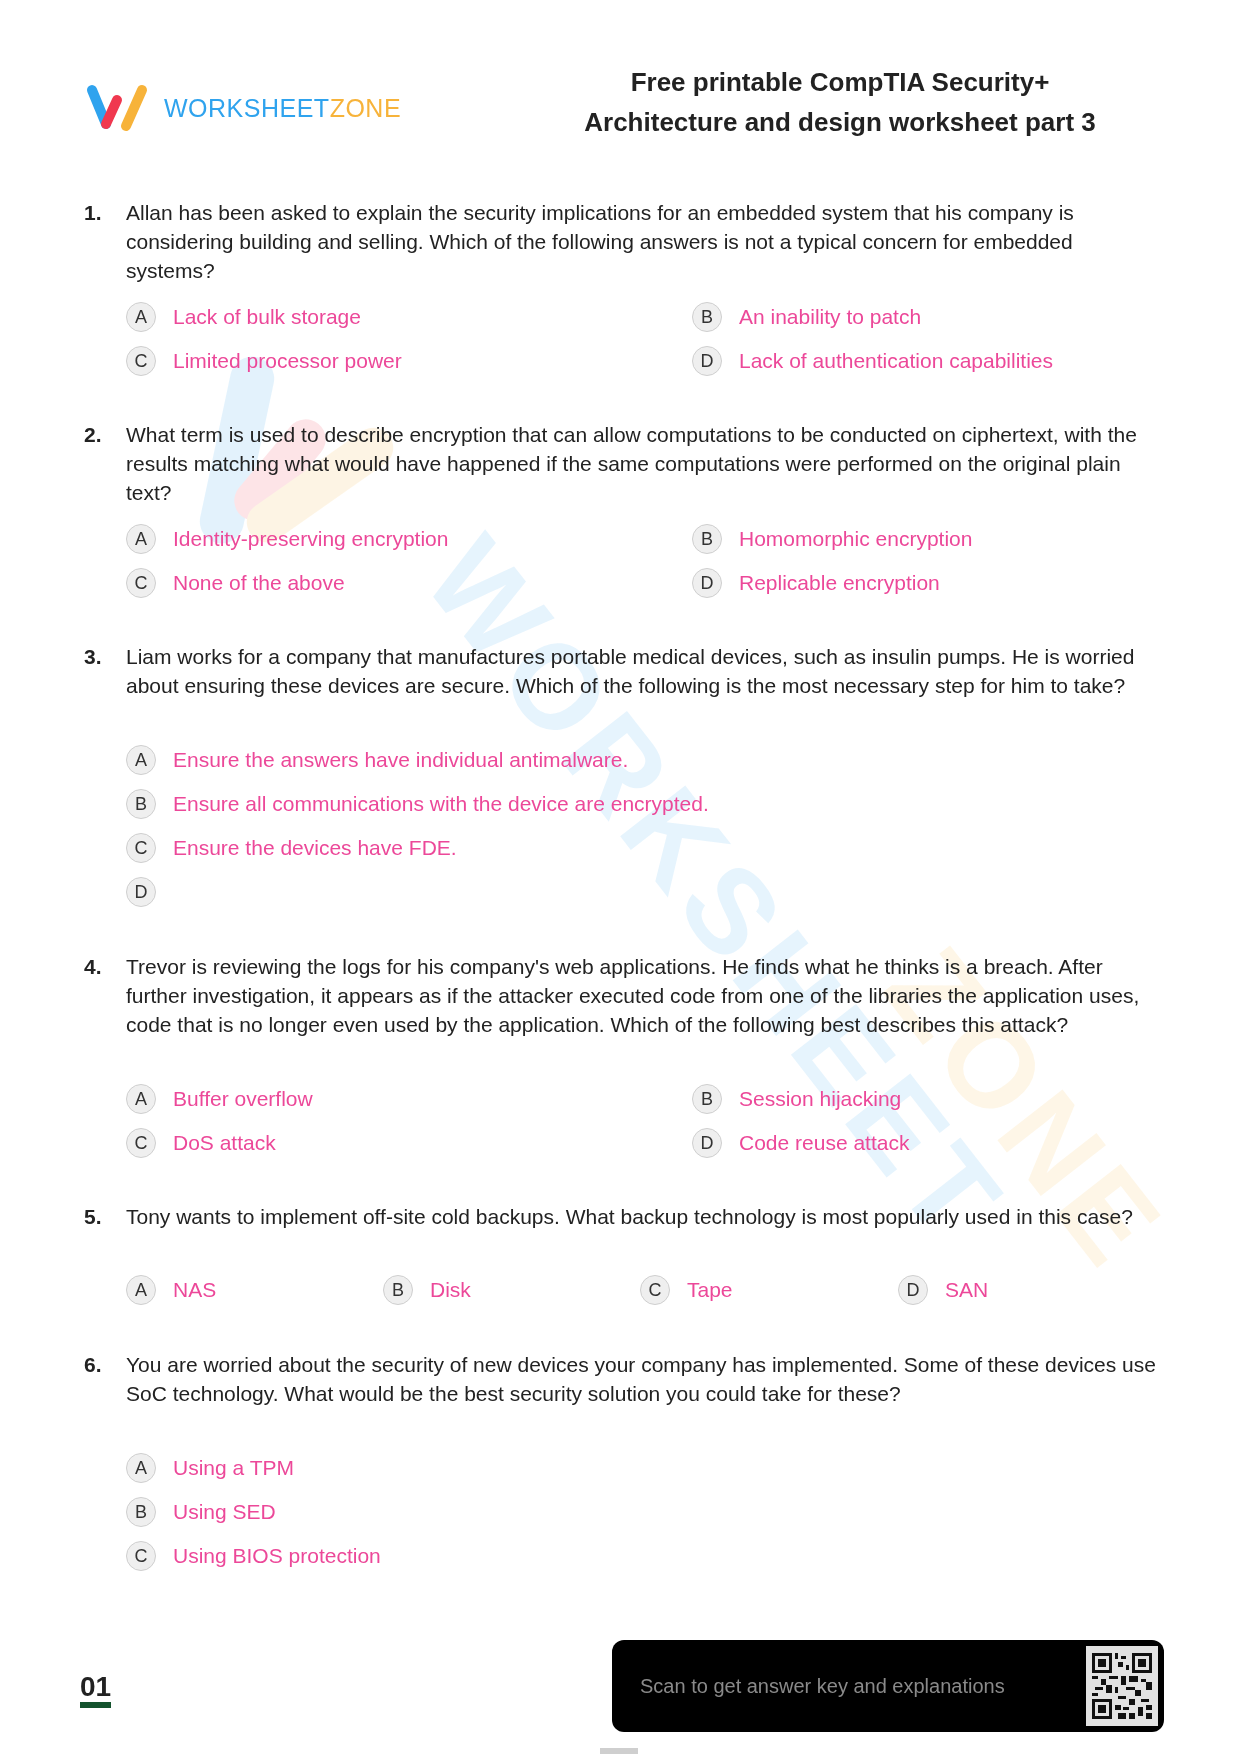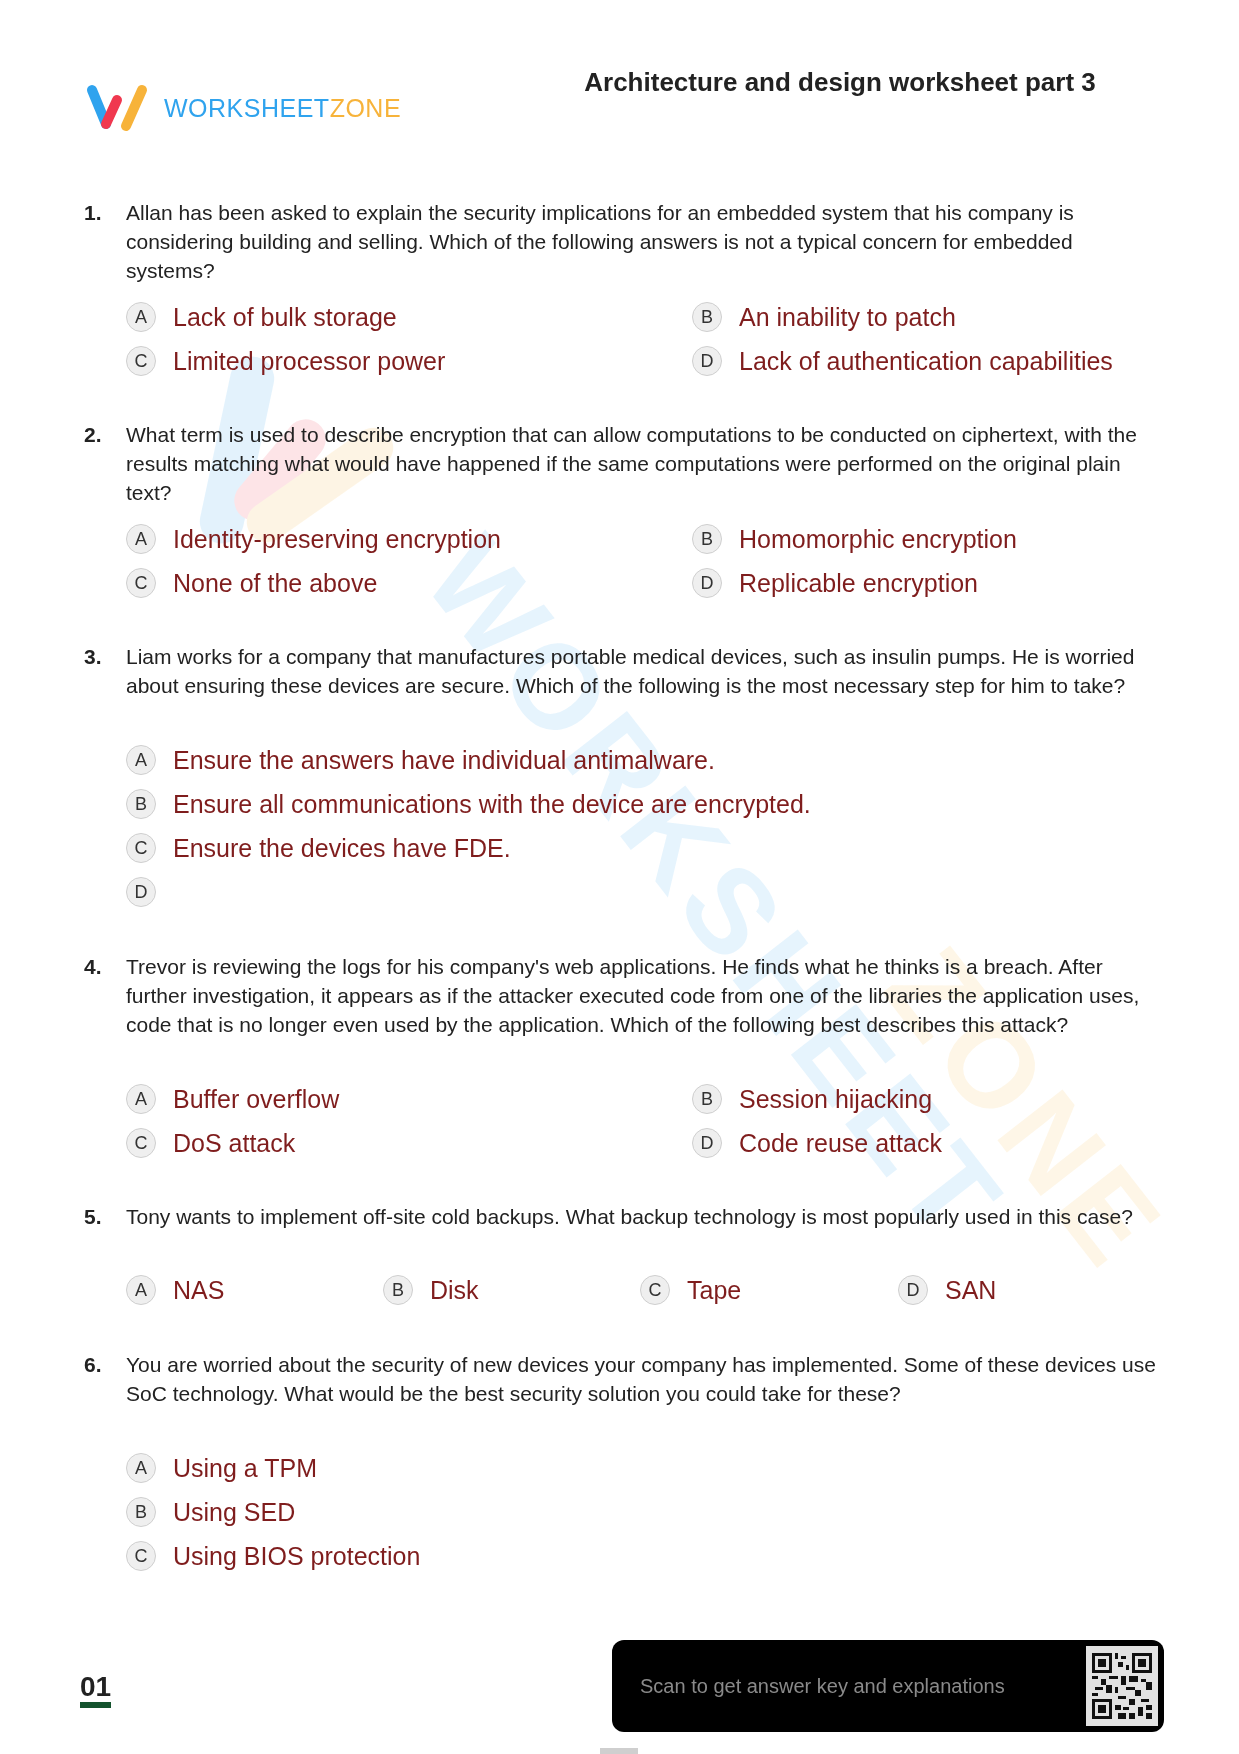--- a/index.html
+++ b/index.html
@@ -15,21 +15,21 @@
   .logo-text .w { color: #2fa3ee; }
   .logo-text .z { color: #f7b33a; }
   .title { position: absolute; left: 540px; top: 62px; width: 600px; text-align: center; font-weight: 700; font-size: 26px; line-height: 40px; color: #222; }
 
   .q { position: absolute; left: 84px; width: 1080px; z-index: 1; }
   .q-num { position: absolute; left: 0; top: 0; font-weight: 700; font-size: 21px; line-height: 29px; width: 40px; }
   .q-text { margin-left: 42px; font-size: 21px; line-height: 29px; color: #222; }
   .opt { position: absolute; display: flex; align-items: center; height: 32px; }
   .badge { width: 30px; height: 30px; border-radius: 50%; background: #efefef; border: 1px solid #cfcfcf; box-sizing: border-box;
     display: flex; align-items: center; justify-content: center; font-size: 18px; color: #333; flex: 0 0 auto; }
-  .opt-label { margin-left: 17px; font-size: 25px; color: #7f1d1d; white-space: nowrap; }
+  .opt-label { margin-left: 17px; font-size: 21px; color: #ec4899; white-space: nowrap; }
 
   .footer-num { position: absolute; left: 80px; top: 1672px; font-size: 28px; font-weight: 700; border-bottom: 6px solid #14532d; line-height: 30px; z-index: 1; }
   .scan-box { position: absolute; left: 612px; top: 1640px; width: 552px; height: 92px; background: #000000; border-radius: 12px; z-index: 1; }
   .scan-text { position: absolute; left: 28px; top: 0; line-height: 92px; font-size: 20px; color: #8a8a8a; }
   .qr-wrap { position: absolute; right: 6px; top: 6px; width: 72px; height: 80px; background: #e2e2e2; display: flex; align-items: center; justify-content: center; }
   .qr { width: 60px; height: 66px; }
   .bottom-mark { position: absolute; left: 600px; top: 1748px; width: 38px; height: 6px; background: #cfcfcf; z-index: 1; }
 </style>
 </head>
 <body>
@@ -49,20 +49,21 @@
     <svg viewBox="0 0 68 52">
       <line x1="8" y1="8" x2="22" y2="42" stroke="#2fa3ee" stroke-width="10" stroke-linecap="round"></line>
       <line x1="22" y1="42" x2="33" y2="18" stroke="#f0384f" stroke-width="10" stroke-linecap="round"></line>
       <line x1="42" y1="44" x2="58" y2="8" stroke="#f7b33a" stroke-width="10" stroke-linecap="round"></line>
     </svg>
     <div class="logo-text">
       <span class="w">WORKSHEET</span><span class="z">ZONE</span>
     </div>
   </div>
   <div class="title">
+    <div>Free printable CompTIA Security+</div>
     <div>Architecture and design worksheet part 3</div>
   </div>
 </div>
 
 <div class="q" style="top:198px;">
   <div class="q-num">1.</div>
   <div class="q-text">Allan has been asked to explain the security implications for an embedded system that his company is considering building and selling. Which of the following answers is not a typical concern for embedded systems?</div>
 </div>
 <div class="opt" style="left:126px; top:301px;">
     <span class="badge">A</span>

